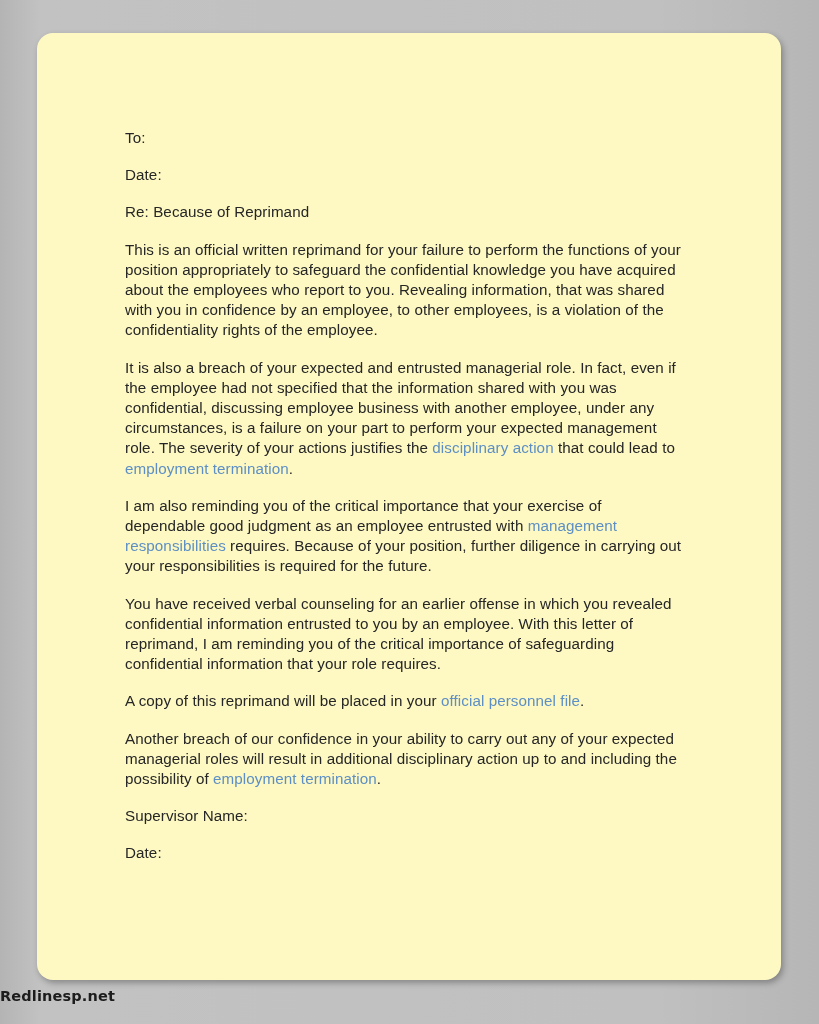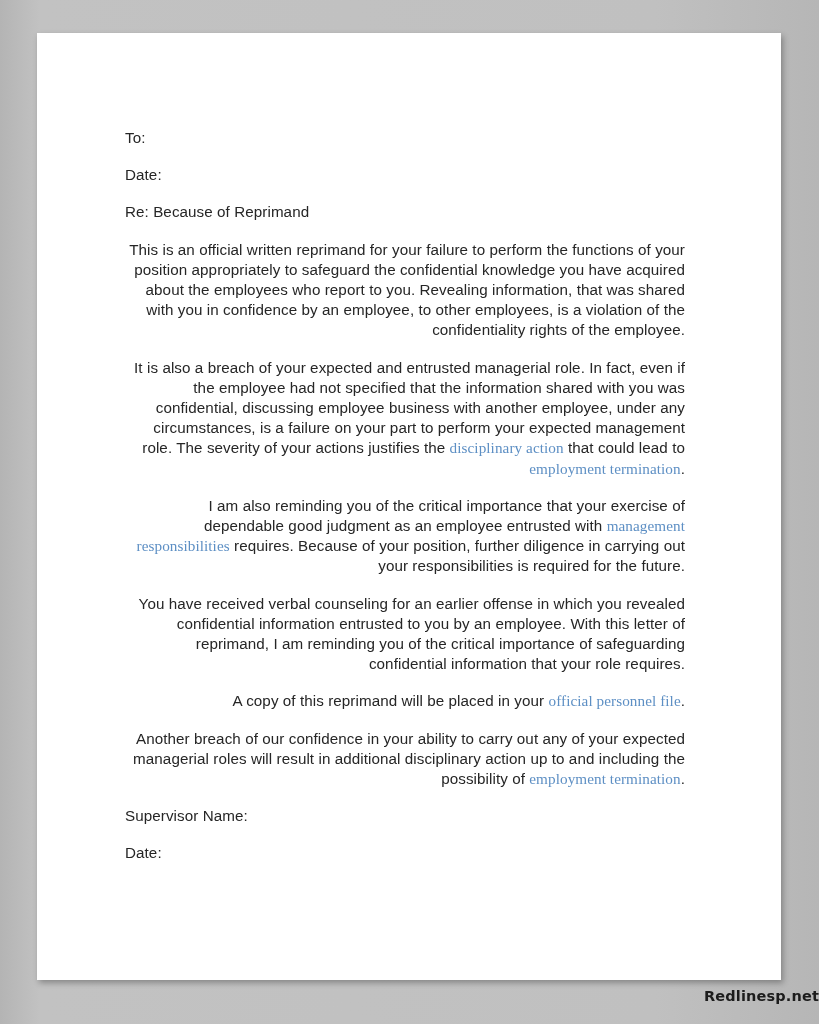--- a/index.html
+++ b/index.html
@@ -23,23 +23,24 @@
     background:
       linear-gradient(to right, #b4b4b4 0px, #c2c2c2 40px, #c0c0c0 80%, #b6b6b6 100%);
   }
 
   .page {
     position: absolute;
     left: 37px;
     top: 33px;
     width: 744px;
     height: 947px;
-    background: #ffffff;
+    background: #fef9c3;
     box-shadow: 2px 3px 6px rgba(0,0,0,0.30);
     overflow: hidden;
+    border-radius: 16px;
   }
 
   .sheet-inner {
     position: absolute;
     left: 88px;
     top: 95px;
     width: 560px;
   }
 
   .doc-text {
@@ -53,43 +54,41 @@
     margin: 0;
   }
   .header-line {
     display: block;
   }
   .gap-sm { height: 17px; }
   .gap-md { height: 17px; }
 
   .para {
     margin: 0 0 17px 0;
-    text-align: right;
   }
   .para:last-child { margin-bottom: 0; }
 
   a.doc-link,
   .doc-link {
     color: #5d8fc4;
     text-decoration: none;
-    font-family: Liberation Serif, serif;
   }
 
   .signature-block .sig-line {
     display: block;
     margin-bottom: 17px;
   }
   .signature-block .sig-line:last-child { margin-bottom: 0; }
 
   .footer-watermark {
     position: absolute;
     left: 0;
     top: 988px;
     width: 819px;
-    text-align: right;
+    text-align: left;
     font-family: "DejaVu Sans", sans-serif;
     font-size: 14.5px;
     font-weight: bold;
     color: #1c1c1c;
     letter-spacing: 0.01em;
   }
 </style>
 </head>
 <body>
 

